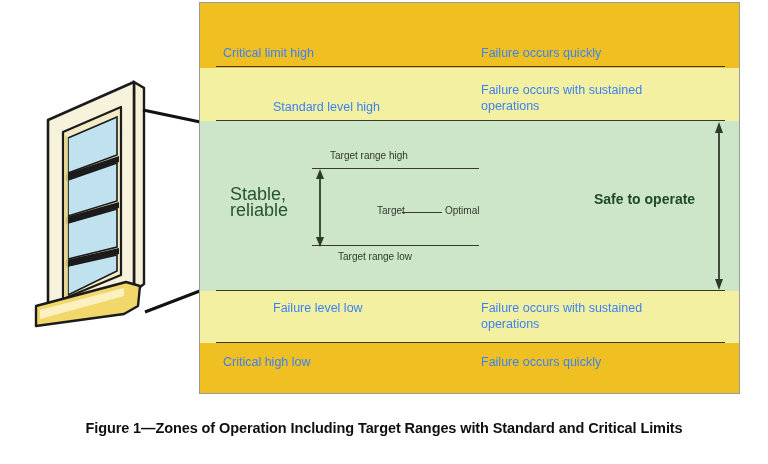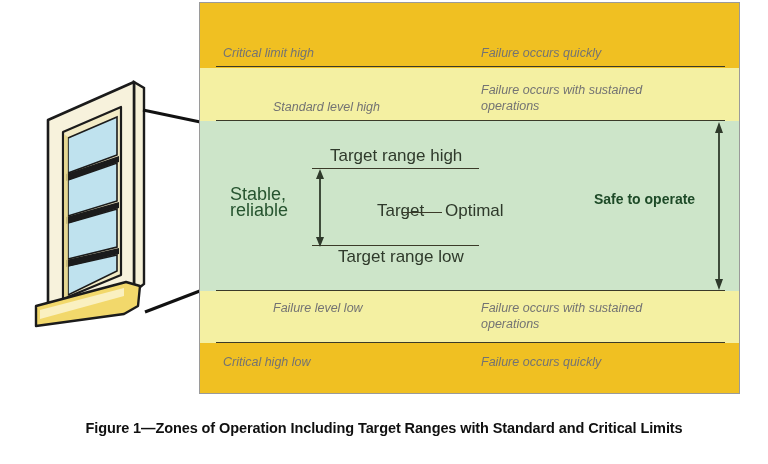--- a/index.html
+++ b/index.html
@@ -63,37 +63,36 @@
     height: 0;
     border-top: 1.6px solid #3b3a28;
   }
 
   .lbl {
     position: absolute;
     white-space: pre-line;
     line-height: 16px;
   }
   .lbl-warn {
-    color: #737373;
+    color: #3b82f6;
     font-size: 12.5px;
-    font-style: italic;
   }
   .lbl-green {
     color: #26542f;
     font-size: 18px;
   }
   .lbl-green-bold {
     color: #1d4a27;
     font-size: 14px;
     font-weight: bold;
     text-align: center;
   }
   .lbl-dark {
     color: #2f3a2b;
-    font-size: 17px;
+    font-size: 10px;
   }
 
   
   .trule {
     position: absolute;
     height: 0;
     border-top: 1.5px solid #3b3a28;
   }
   
   .optimal-dash {

